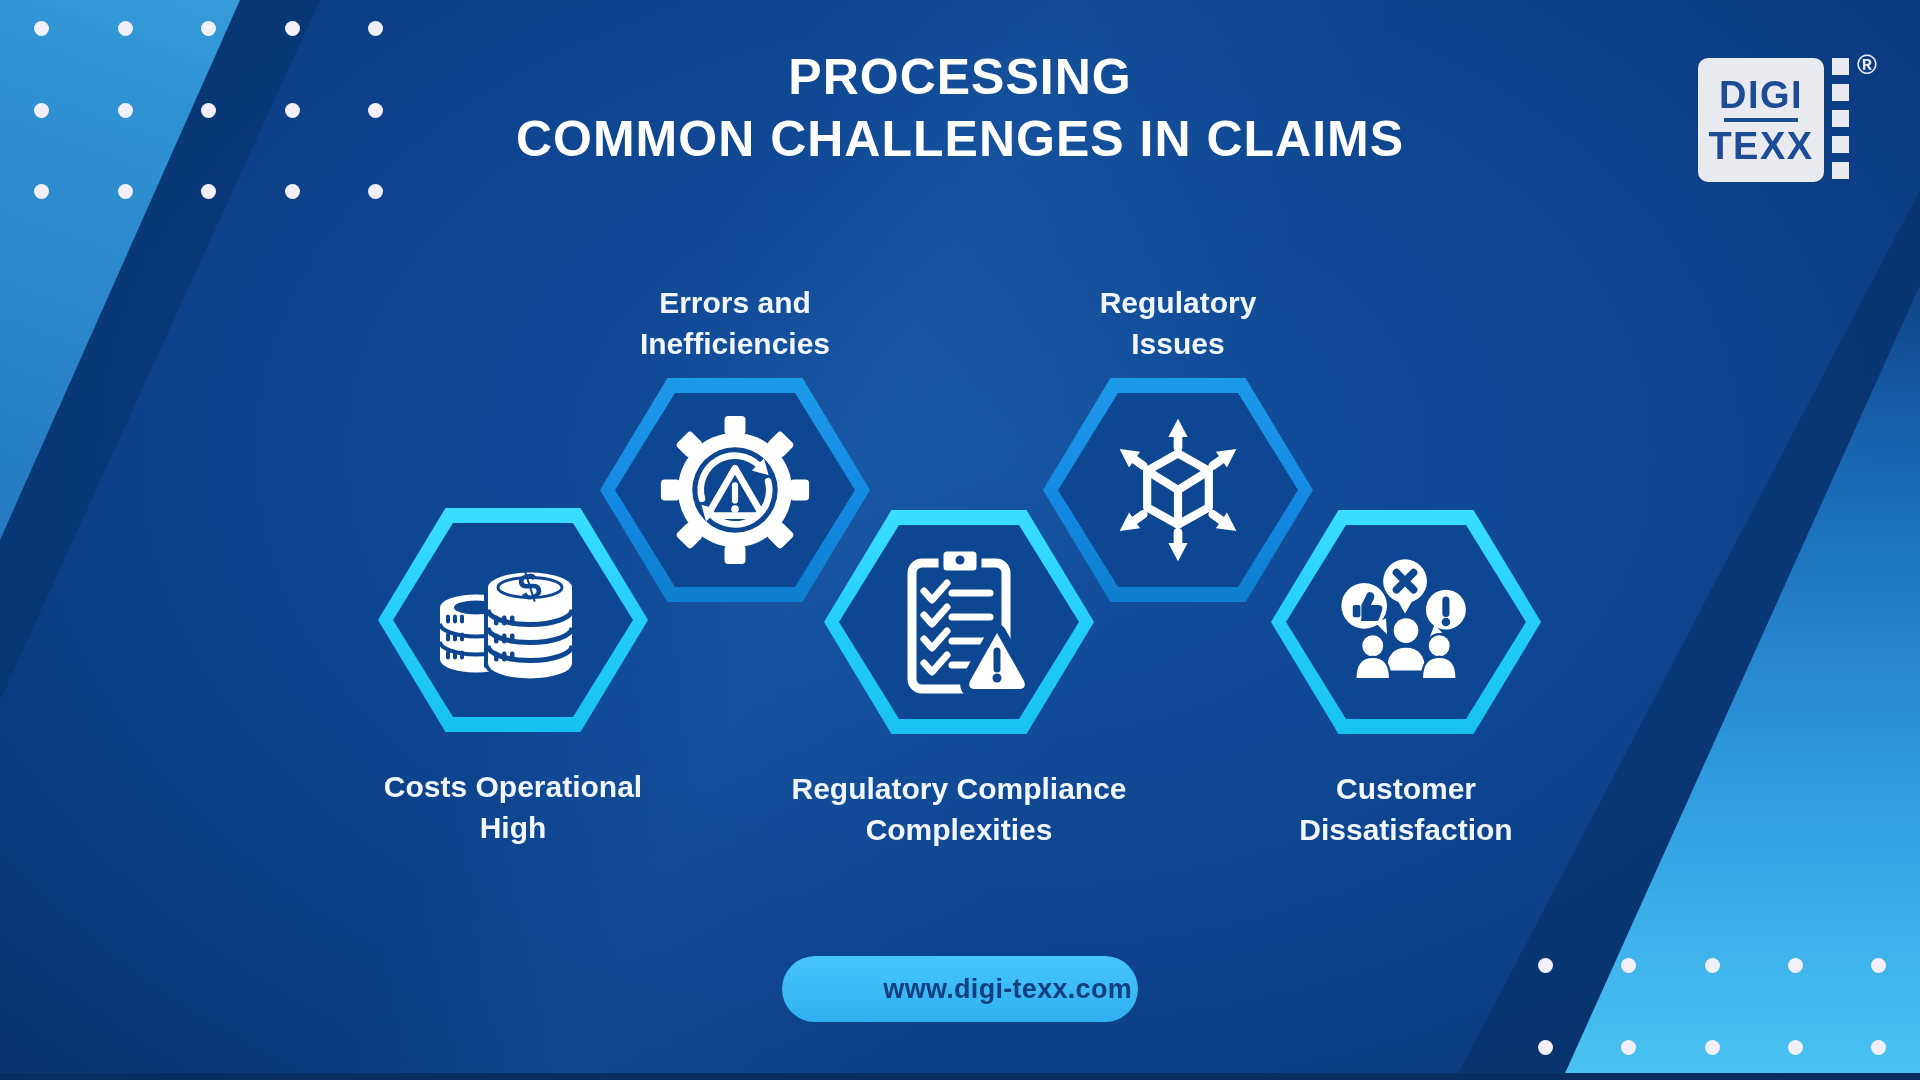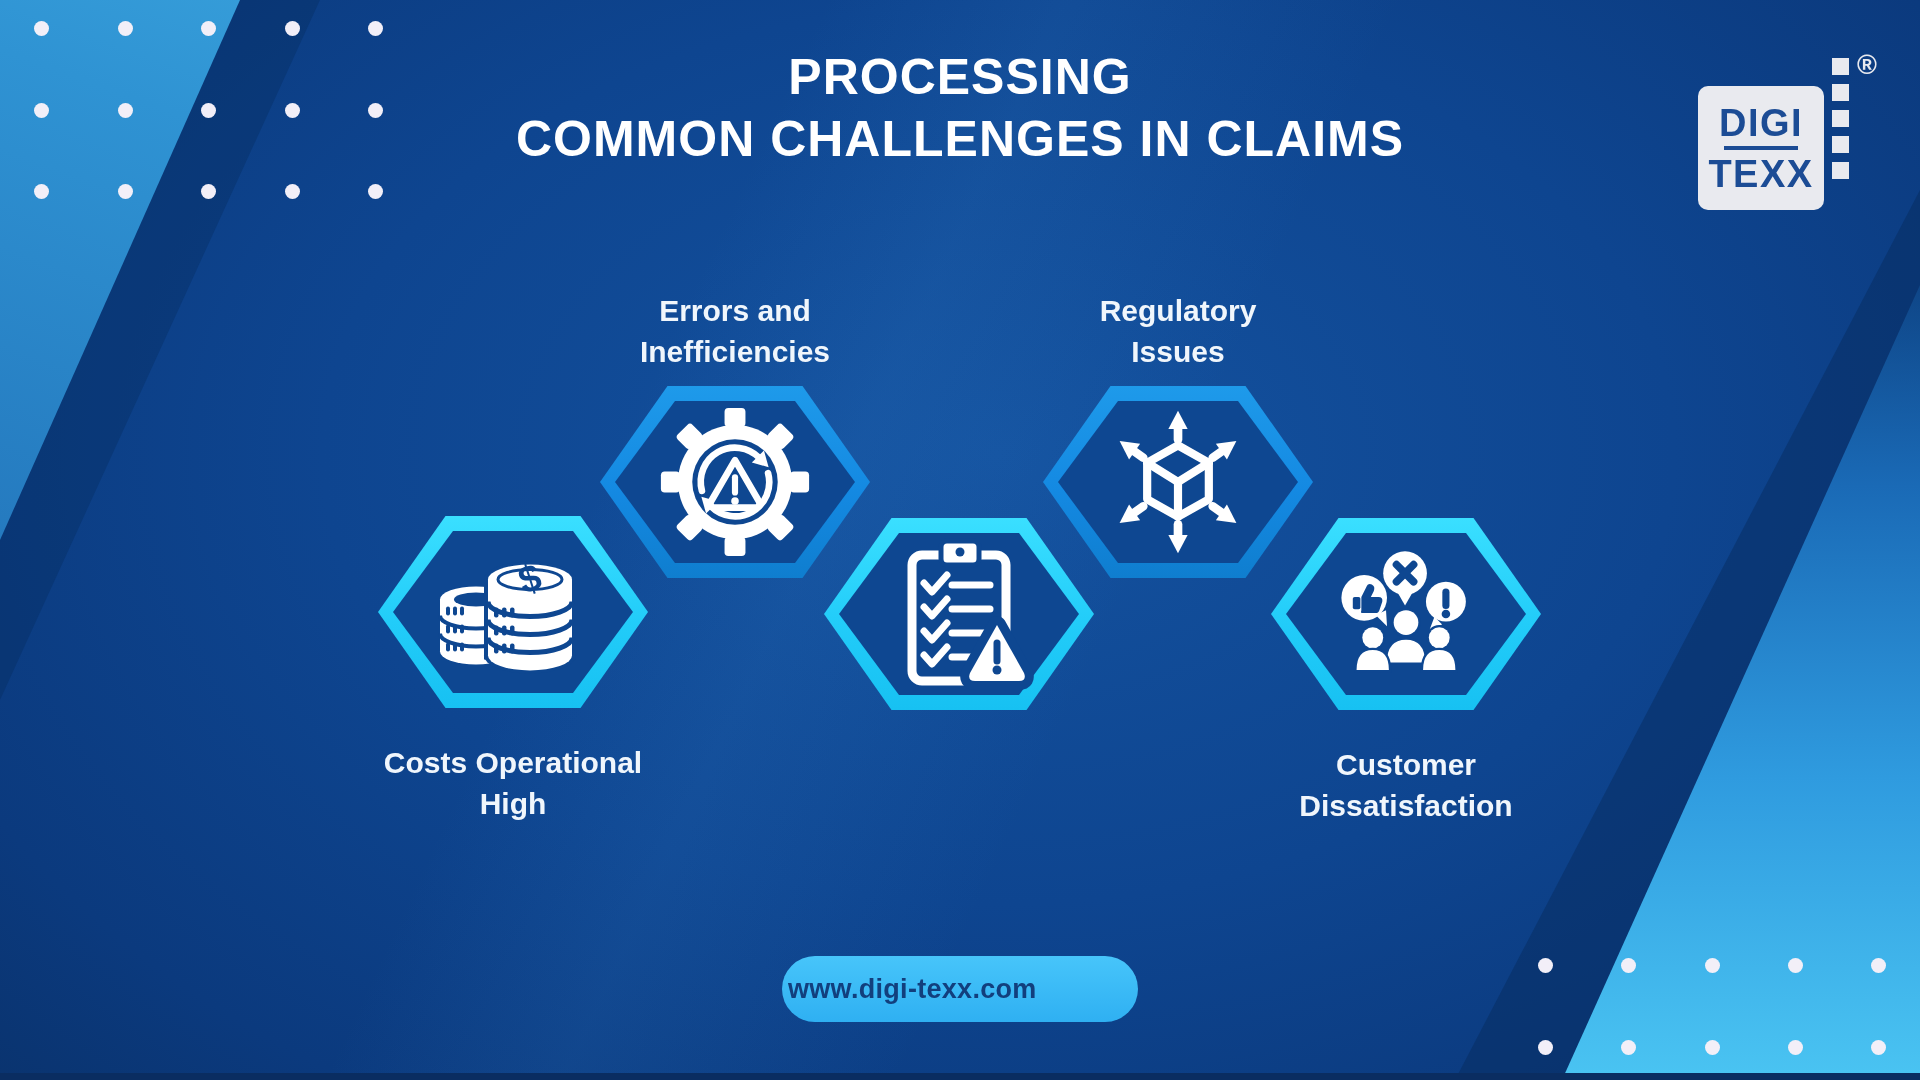--- a/index.html
+++ b/index.html
@@ -21,49 +21,49 @@
   .bottom-strip{position:absolute;left:0;right:0;bottom:0;height:7px;background:#0a2d61;}
   
   .dots{position:absolute;inset:0;pointer-events:none;}
   .dot{position:absolute;width:15px;height:15px;border-radius:50%;background:#f2eff8;}
   
   .title{position:absolute;left:0;top:46px;width:100%;text-align:center;color:#ffffff;
     font-weight:bold;font-size:50px;line-height:62px;letter-spacing:1px;}
   
   .logo{position:absolute;left:1698px;top:58px;width:200px;height:130px;}
   .logo-card{position:absolute;left:0;top:0;width:126px;height:124px;background:#e9eaef;border-radius:10px;
-    display:flex;flex-direction:column;align-items:center;justify-content:center;margin-top:28px;}
+    display:flex;flex-direction:column;align-items:center;justify-content:center;}
   .logo-word{font-weight:bold;font-size:38px;line-height:40px;letter-spacing:1.5px;color:#1c4c95;}
   .logo-divider{width:74px;height:4px;background:#1c4c95;margin:3px 0 4px 0;}
   .logo-strip{position:absolute;left:134px;top:0;width:17px;height:124px;}
   .strip-square{width:17px;height:17px;background:#e9eaef;margin-bottom:9px;}
   .logo-reg{position:absolute;left:159px;top:-8px;color:#e9eaef;font-size:27px;font-weight:bold;}
   
-  .hex-group{position:absolute;width:270px;height:192px;margin-top:8px;}
+  .hex-group{position:absolute;width:270px;height:224px;}
   .hex-1{left:378px;top:508px;}
   .hex-2{left:600px;top:378px;}
   .hex-3{left:824px;top:510px;}
   .hex-4{left:1043px;top:378px;}
   .hex-5{left:1271px;top:510px;}
   .hex{position:absolute;inset:0;clip-path:polygon(0% 50%,25% 0%,75% 0%,100% 50%,75% 100%,25% 100%);}
   .hex-cyan{background:linear-gradient(180deg,#3adfff 0%,#22ccf9 55%,#17c1f2 100%);}
   .hex-blue{background:linear-gradient(180deg,#1e9aea 0%,#1489e2 55%,#0f7ecf 100%);}
   .hex-inner{position:absolute;left:15px;top:15px;right:15px;bottom:15px;background:#0e4791;
     clip-path:polygon(0% 50%,25% 0%,75% 0%,100% 50%,75% 100%,25% 100%);}
   .hex-icon{position:absolute;left:50%;top:50%;transform:translate(-50%,-50%);}
   
   .hex-label{position:absolute;left:50%;transform:translateX(-50%);text-align:center;color:#f0f6fc;
     font-weight:bold;font-size:30px;line-height:41px;}
   .hex-label div{white-space:nowrap;}
   .label-above{bottom:calc(100% + 14px);}
   .label-below{top:calc(100% + 34px);}
   
   .pill{position:absolute;left:782px;top:956px;width:356px;height:66px;border-radius:33px;
     background:linear-gradient(180deg,#47c5fa 0%,#2fb0f2 100%);
-    display:flex;align-items:center;justify-content:flex-start;border:none;cursor:pointer;}
+    display:flex;align-items:center;justify-content:flex-end;border:none;cursor:pointer;}
   .pill span{color:#123f7d;font-weight:bold;font-size:27px;letter-spacing:.3px;
     font-family:"Liberation Sans","DejaVu Sans",sans-serif;}
 </style>
 </head>
 <body>
 
 <div id="canvas">
 
   <div class="corner-tl-dark"></div>
   <div class="corner-tl"></div>
@@ -225,20 +225,24 @@
         <path d="M40,96 l8,9 l15,-17"></path>
           <line x1="68" y1="98" x2="106" y2="98"></line>
         <path d="M40,120 l8,9 l15,-17"></path>
           <line x1="68" y1="122" x2="106" y2="122"></line>
       </g>
       <path d="M113,90 L140,138 Q143,146 135,146 H91 Q83,146 86,138 Z" fill="#0e4791" stroke="#0e4791" stroke-width="18" stroke-linejoin="round"></path>
       <path d="M113,90 L140,138 Q143,146 135,146 H91 Q83,146 86,138 Z" fill="#fff"></path>
       <line x1="113" y1="108" x2="113" y2="126" stroke="#0e4791" stroke-width="7" stroke-linecap="round"></line>
       <circle cx="113" cy="135" r="4.5" fill="#0e4791"></circle>
     </svg>
+    <div class="hex-label label-below">
+      <div>Regulatory Compliance</div>
+      <div>Complexities</div>
+    </div>
   </div>
 
   <div class="hex-group hex-4">
     <div class="hex hex-blue">
       <div class="hex-inner"></div>
     </div>
     <svg class="hex-icon" width="158" height="158" viewBox="0 0 160 164">
       <g stroke="#fff" stroke-width="8.5" fill="none" stroke-linejoin="round" stroke-linecap="round">
         <polygon points="80,44 112,62 112,100 80,118 48,100 48,62"></polygon>
         <line x1="80" y1="82" x2="48" y2="62"></line>

